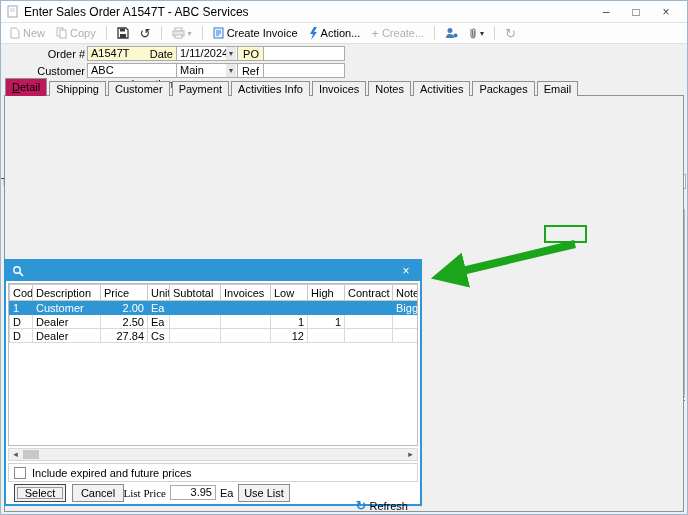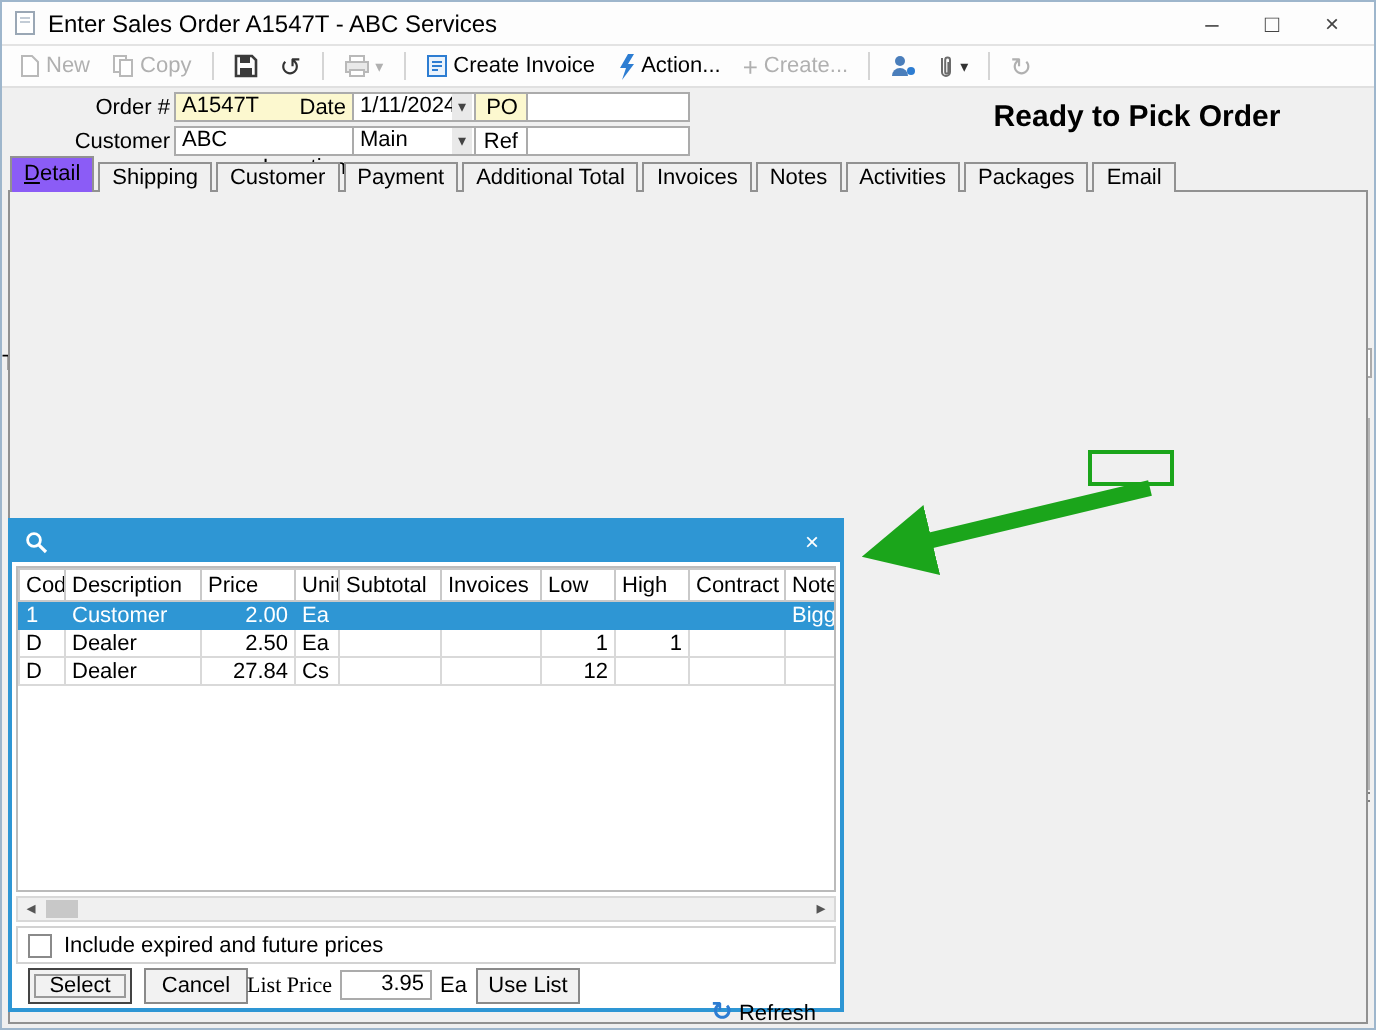--- a/index.html
+++ b/index.html
@@ -34,21 +34,21 @@
   .yellow{background:#fcf8cf;}
   .combo{padding-right:12px;}
   .combo .arr{position:absolute;right:1px;top:0;width:10px;height:13px;
     font-size:8px;line-height:13px;text-align:center;color:#444;background:#e9e9e9;}
   .status{position:absolute;left:460px;top:49px;width:215px;text-align:center;
     font-weight:bold;font-size:15px;}
   
   .tabs{position:absolute;left:4px;top:77px;display:flex;align-items:flex-end;z-index:2;}
   .tab{height:15px;line-height:14px;padding:0 6px;border:1px solid #919191;border-bottom:none;
     background:#f0f0f0;margin-right:2px;}
-  .tab.active{height:18px;line-height:17px;background:#8b5cf6;position:relative;}
+  .tab.active{height:18px;line-height:17px;background:#be185d;position:relative;}
   .tab.active::first-letter{text-decoration:underline;}
   .tabpanel{position:absolute;left:3px;top:94px;right:3px;bottom:2px;
     border:1px solid #919191;background:#f0f0f0;z-index:1;}
   
   .secthead{position:absolute;white-space:nowrap;}
   .addrbox{position:absolute;background:#fff;border:1px solid #999;
     padding:2px 4px;white-space:pre-line;line-height:13px;overflow:hidden;}
   .mini{position:absolute;line-height:0;}
   
   .gridbox{position:absolute;left:4px;top:208px;width:680px;height:186px;
@@ -219,28 +219,27 @@
         <line x1="8" y1="8" x2="12" y2="12" stroke="#2d7dd2" stroke-width="1.6"></line>
       </svg>
   </span>
   <div class="lbl" style="left:126px;top:64px;width:46px;margin-top:13px;">Location</div>
   <div class="field combo" style="left:175px;top:62px;width:62px;">
     <span>Main</span><span class="arr">▾</span>
   </div>
   <div class="lbl" style="left:236px;top:64px;width:22px;">Ref</div>
   <div class="field" style="left:262px;top:62px;width:82px;"></div>
 
-  <div class="status">Ready to Pick Order</div>
 
   <div class="tabs">
     <span class="tab active">Detail</span>
     <span class="tab">Shipping</span>
     <span class="tab">Customer</span>
     <span class="tab">Payment</span>
-    <span class="tab">Additional Total</span>
+    <span class="tab">Activities Info</span>
     <span class="tab">Invoices</span>
     <span class="tab">Notes</span>
     <span class="tab">Activities</span>
     <span class="tab">Packages</span>
     <span class="tab">Email</span>
   </div>
   <div class="tabpanel"></div>
 
   <div class="secthead" style="left:8px;top:97px;">Billing Address</div>
   <span class="mini glyph" style="left:170px;top:97px;color:#4a6f9a;">✎</span>

